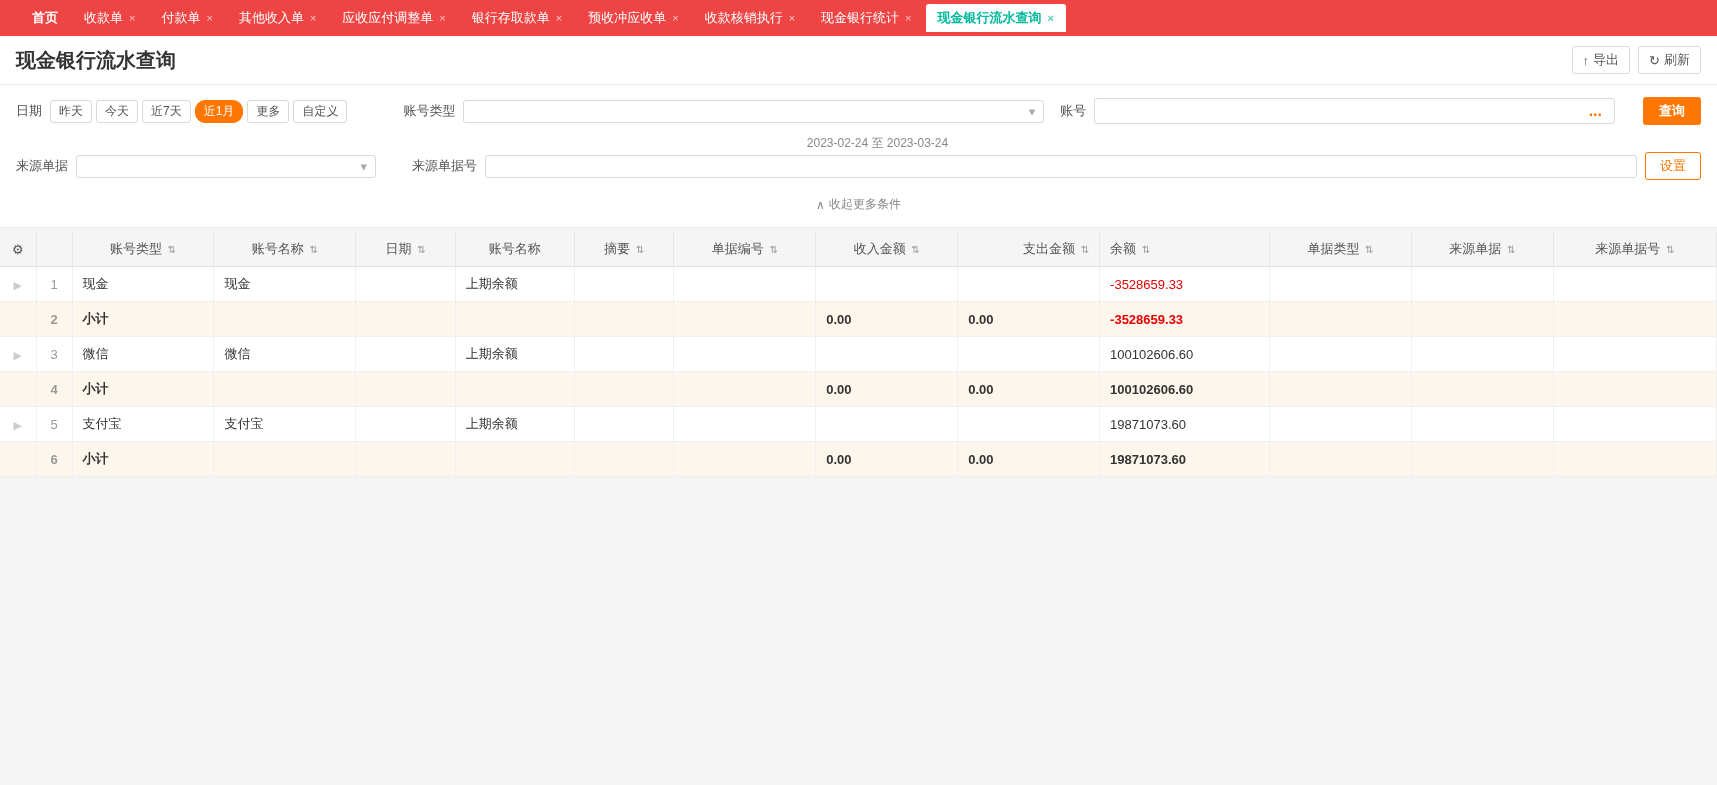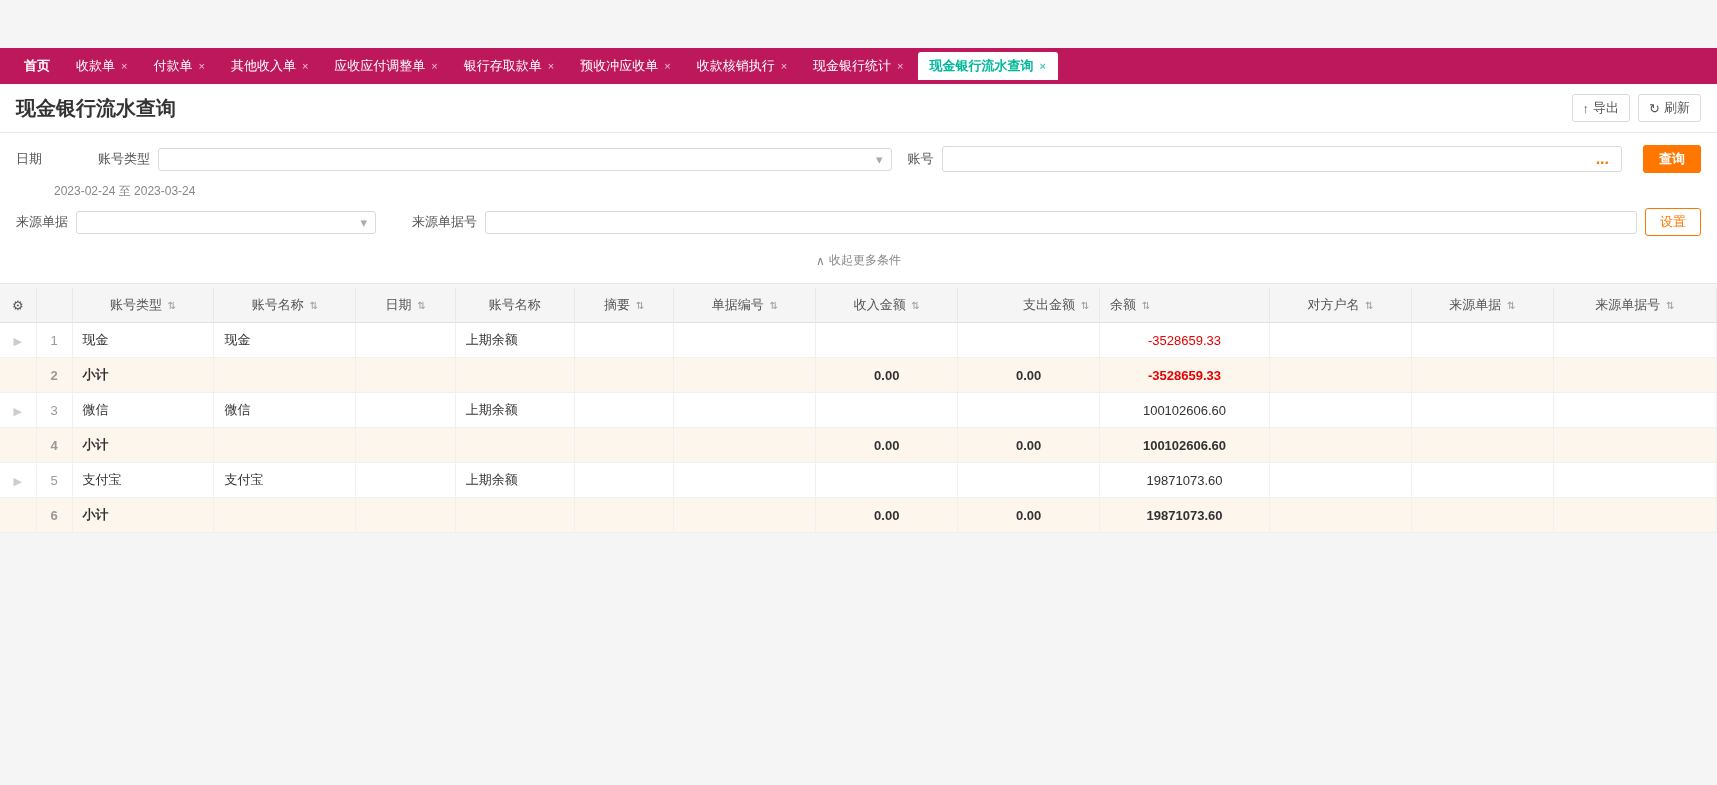--- a/index.html
+++ b/index.html
@@ -1,27 +1,26 @@
 <!DOCTYPE html>
 <html><head>
   <meta charset="utf-8">
   <style>
     * { box-sizing: border-box; margin: 0; padding: 0; }
     body { font-family: 'Microsoft YaHei', Arial, sans-serif; font-size: 13px; background: #f5f5f5; color: #333; }
 
     
     .top-nav {
-      background: #be185d;
+      background: #ef4444;
       display: flex;
       align-items: center;
       height: 36px;
-      padding: 0 12px;
+      padding: 0 20px;
       gap: 2px;
       overflow: hidden;
-      margin-top: 48px;
     }
     .nav-tab {
       display: flex;
       align-items: center;
       padding: 0 12px;
       height: 28px;
       color: #fff;
       font-size: 13px;
       cursor: pointer;
       white-space: nowrap;
@@ -216,21 +215,21 @@
       color: #e67e00;
       font-weight: bold;
     }
     tbody td {
       padding: 8px 10px;
       white-space: nowrap;
       color: #333;
       border-right: 1px solid #f0f0f0;
     }
     tbody td.number {
-      text-align: center;
+      text-align: left;
     }
     .row-num {
       color: #999;
       text-align: center;
     }
     .gear-cell {
       text-align: center;
       color: #999;
       cursor: pointer;
     }
@@ -292,40 +291,48 @@
       <span>刷新</span>
     </button>
   </div>
 </div>
 
 <div class="filter-area">
   <div class="filter-row">
 
     <div class="filter-group">
       <span class="filter-label">日期</span>
+      <div class="date-options">
+        <button class="date-btn">昨天</button>
+        <button class="date-btn">今天</button>
+        <button class="date-btn">近7天</button>
+        <button class="date-btn active">近1月</button>
+        <button class="date-btn">更多</button>
+        <button class="date-btn">自定义</button>
+      </div>
     </div>
 
     <div class="filter-group" style="flex:1; margin-left:40px;">
       <span class="filter-label">账号类型</span>
       <div class="filter-select" style="flex:1;">
         <span></span>
         <span style="color:#aaa;">▾</span>
       </div>
     </div>
 
     <div class="filter-group" style="flex:1;">
       <span class="filter-label">账号</span>
       <div style="flex:1; border:1px solid #d9d9d9; border-radius:3px; padding:3px 8px; min-width:200px; background:#fff; display:flex; align-items:center; justify-content:flex-end;">
         <span class="dots-btn">...</span>
       </div>
-      <button class="query-btn" style="margin-left:13px;">查询</button>
+      <button class="query-btn" style="margin-left:20px;">查询</button>
     </div>
   </div>
 
-  <div style="margin-left:34px; margin-bottom:8px;">
+  <div style="margin-left:34px; margin-bottom:0;text-align:center;">
     <span class="date-range-text">2023-02-24 至 2023-03-24</span>
   </div>
   <div class="filter-row">
 
     <div class="filter-group">
       <span class="filter-label">来源单据</span>
       <div class="filter-select" style="min-width:300px;">
         <span></span>
         <span style="color:#aaa;">▾</span>
       </div>
@@ -381,21 +388,21 @@
         </th>
         <th style="text-align:right;">
           <span>支出金额</span>
           <span class="sort-icon">⇅</span>
         </th>
         <th style="text-align:left;">
           <span>余额</span>
           <span class="sort-icon">⇅</span>
         </th>
         <th>
-          <span>对方户名</span>
+          <span>单据类型</span>
           <span class="sort-icon">⇅</span>
         </th>
         <th>
           <span>来源单据</span>
           <span class="sort-icon">⇅</span>
         </th>
         <th>
           <span>来源单据号</span>
           <span class="sort-icon">⇅</span>
         </th>

